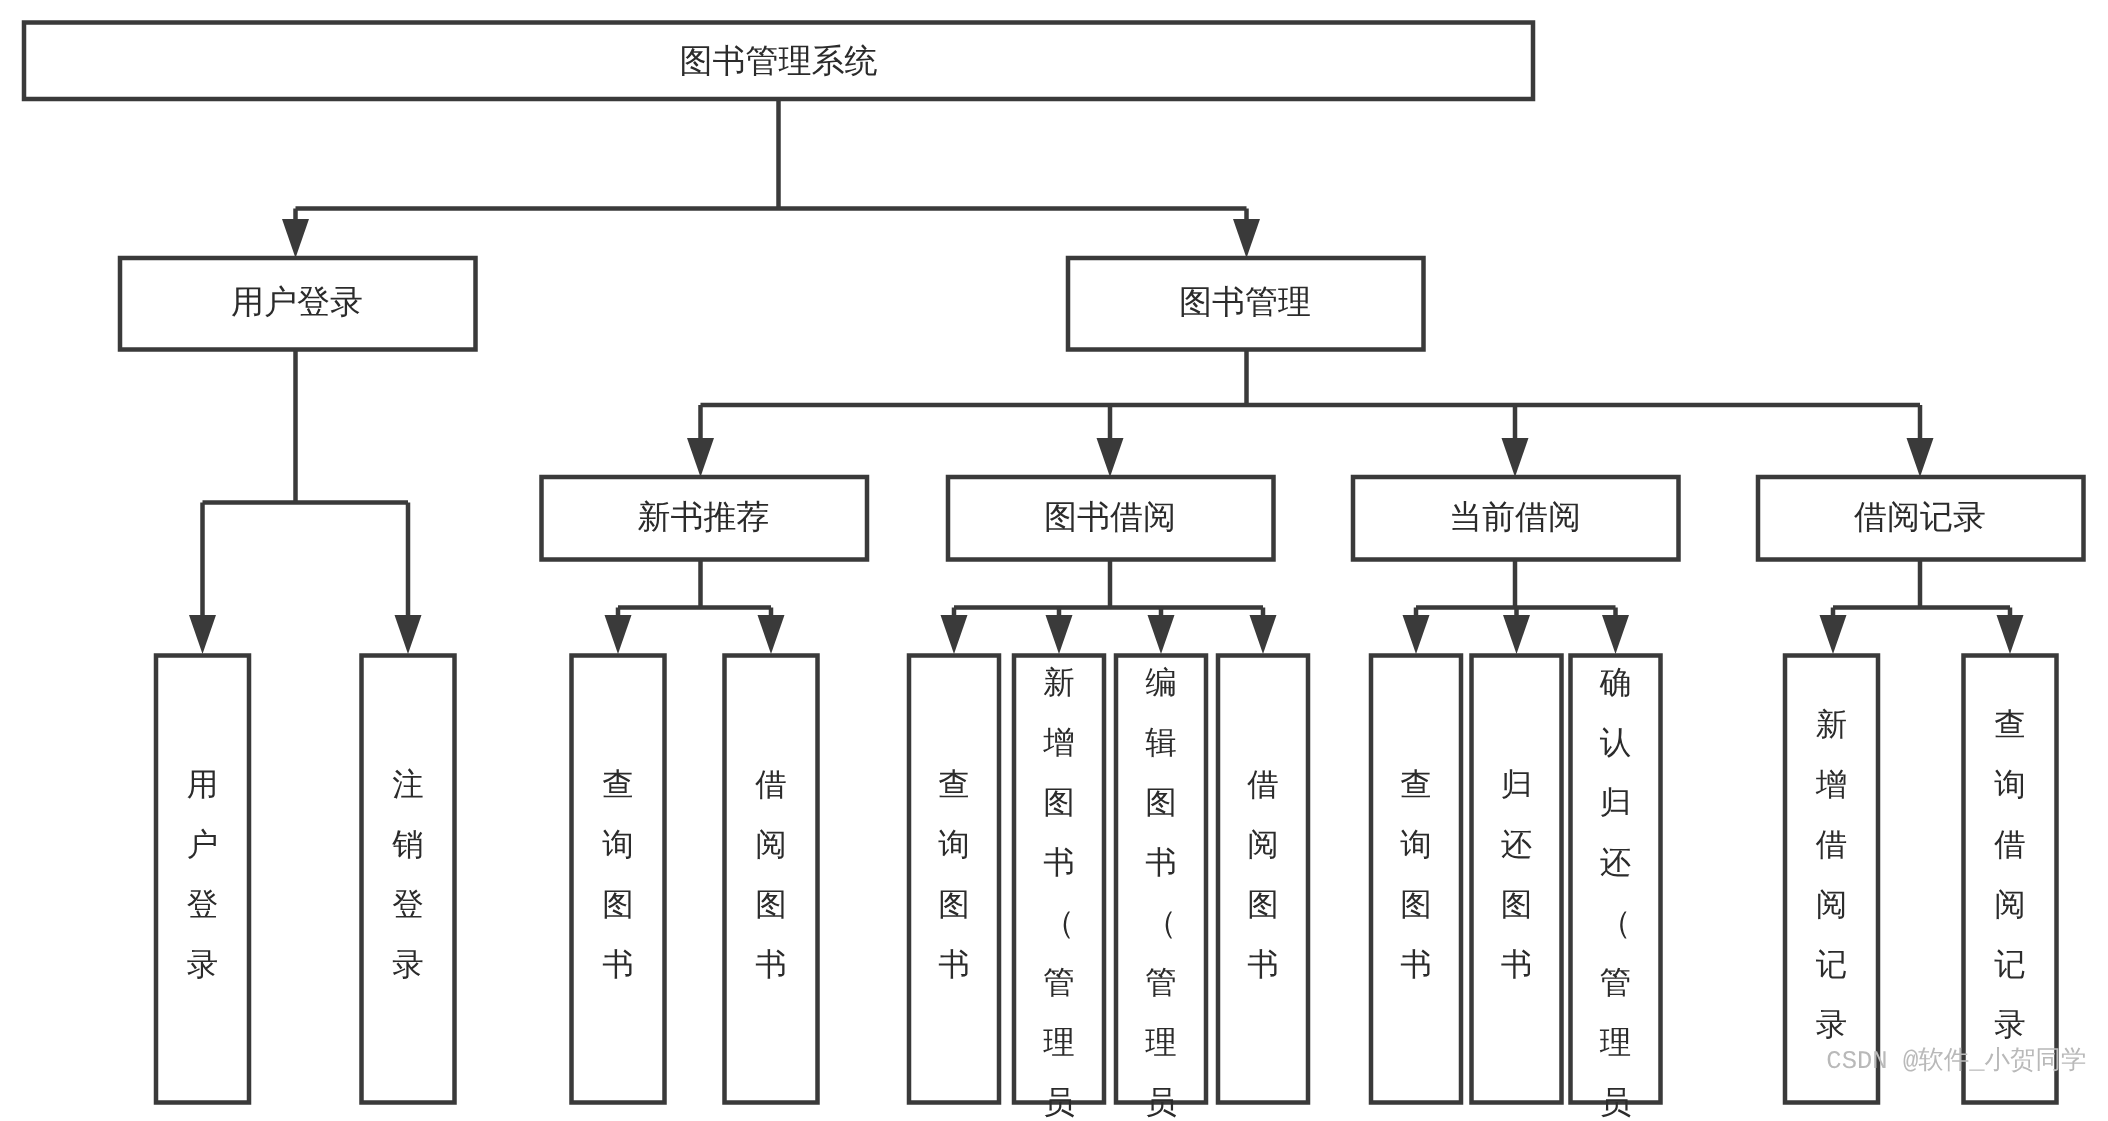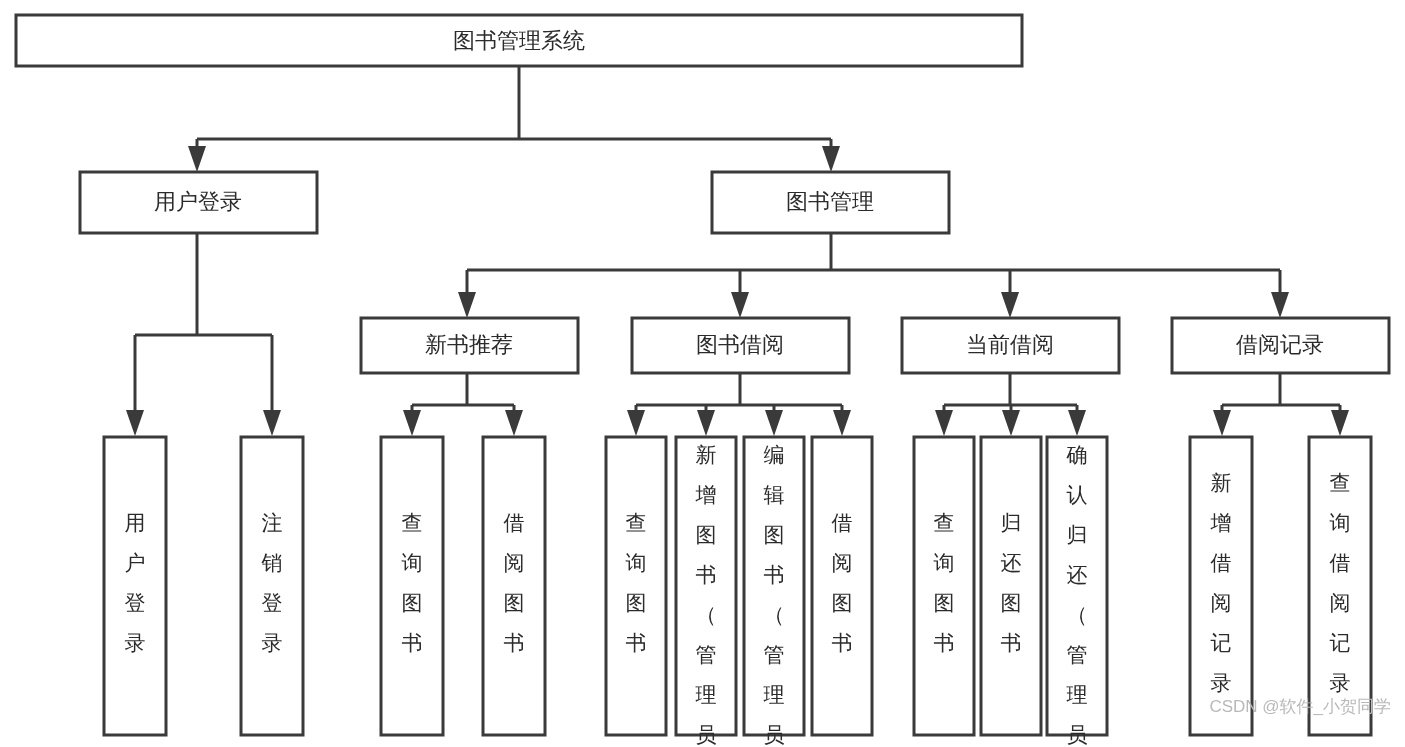--- a/index.html
+++ b/index.html
@@ -53,21 +53,21 @@
   .node-label-v {
     font-family: "Liberation Sans", "DejaVu Sans", sans-serif;
     font-size: 21px;
     fill: #2b2b2b;
     text-anchor: middle;
   }
   .watermark-text {
     position: absolute;
     right: 14px;
     bottom: 4px;
-    font-family: Liberation Sans, sans-serif;
+    font-family: Liberation Mono, monospace;
     font-size: 17px;
     color: #b9b9b9;
     white-space: nowrap;
     user-select: none;
   }
 </style>
 </head>
 <body>
 
 <div id="diagram-root">

